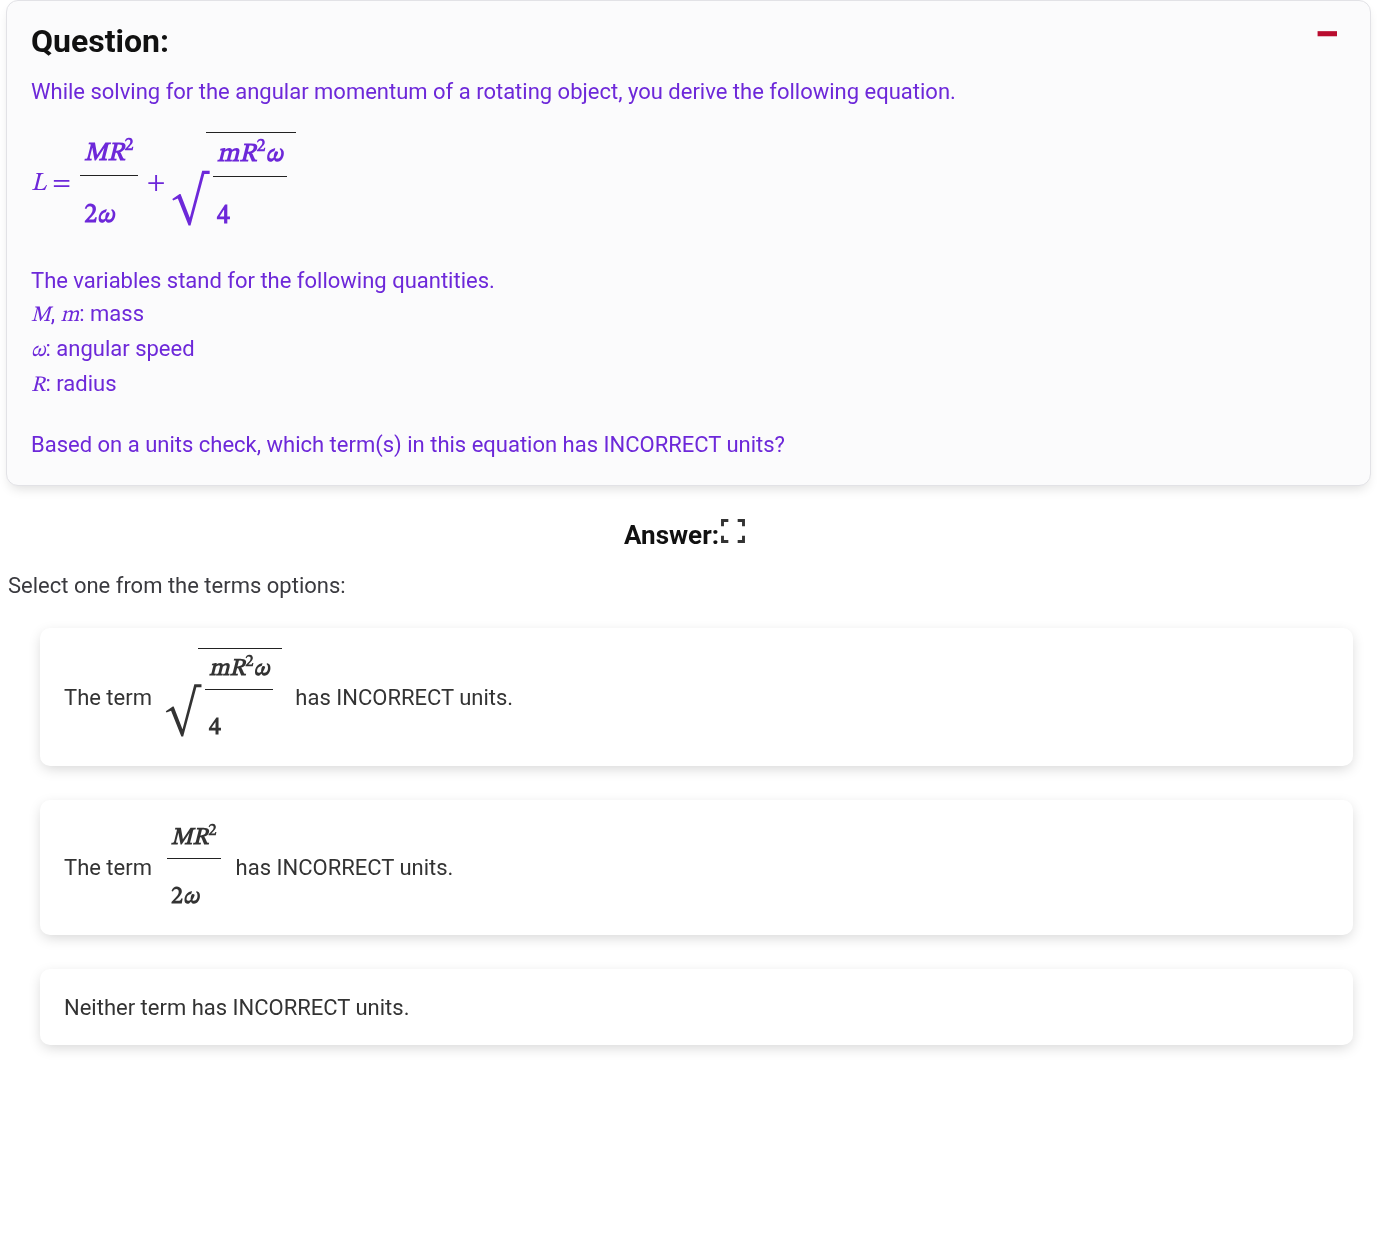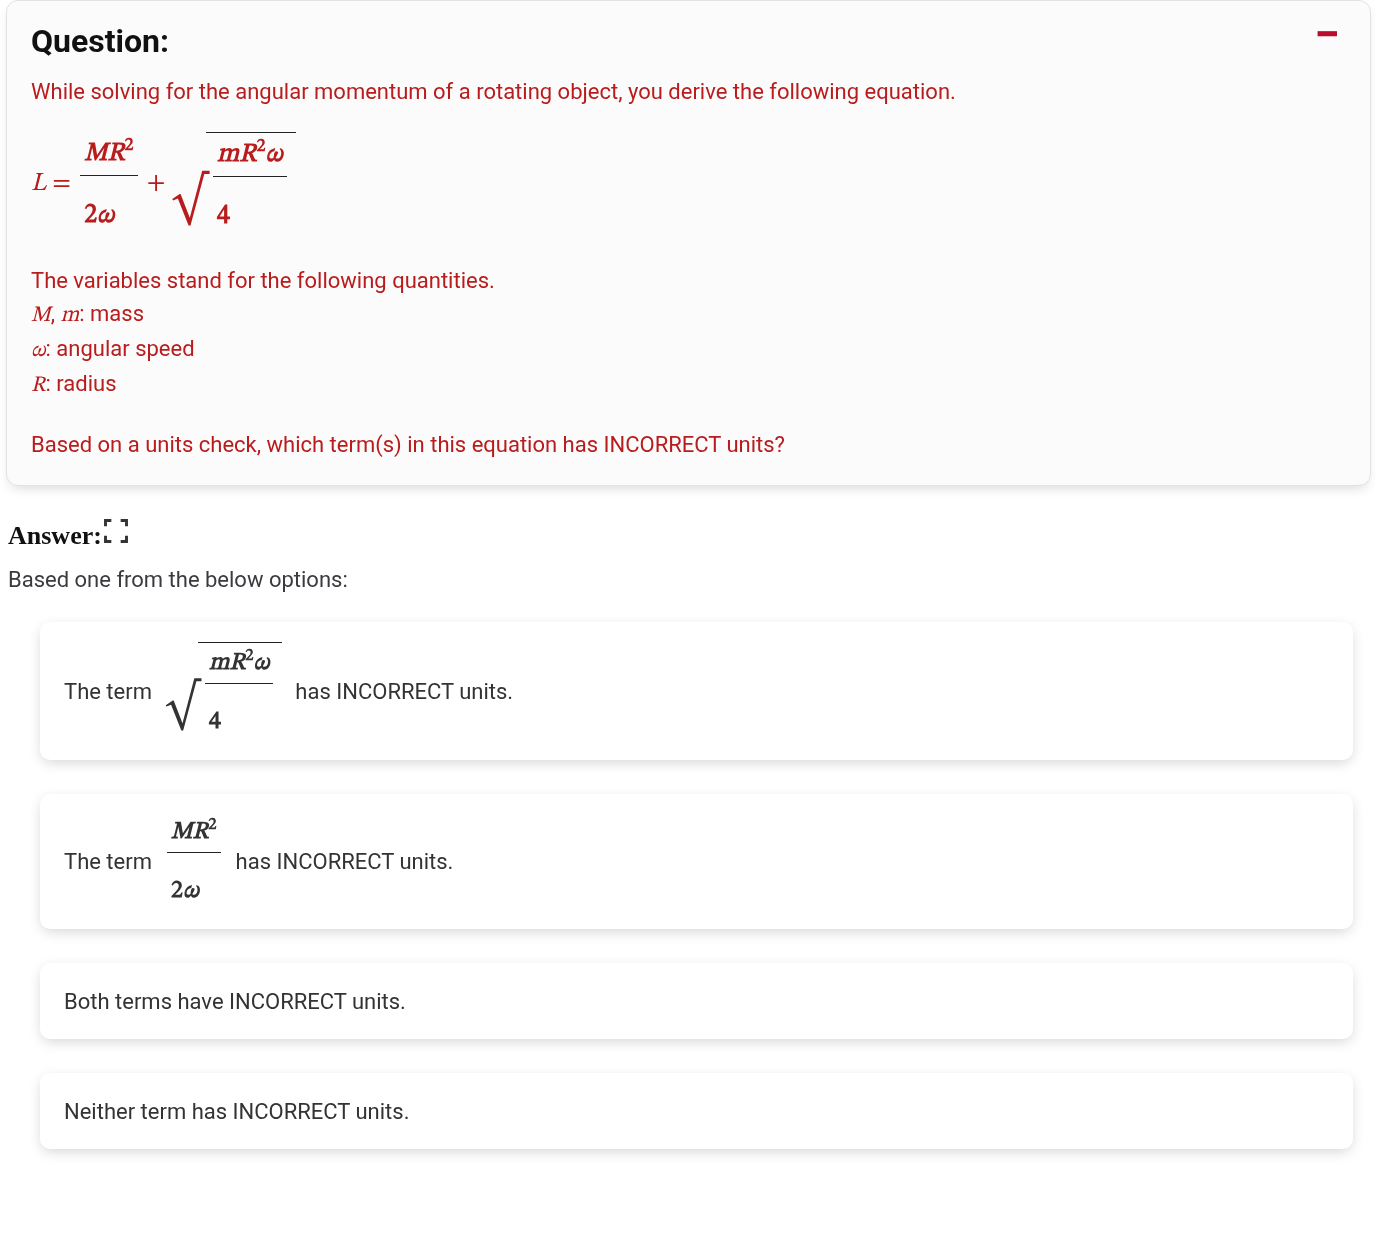--- a/index.html
+++ b/index.html
@@ -35,38 +35,37 @@
   .collapse-btn {
     color: #b90c2f;
     font-size: 46px;
     font-weight: 700;
     line-height: 0.4;
     cursor: pointer;
     padding: 8px 6px 0 0;
   }
   .question-body {
     margin-top: 10px;
-    color: #b91c1c;
+    color: #6d28d9;
     font-size: 22px;
   }
   .equation-block {
     margin: 24px 0 28px 0;
   }
   .vars-block {
     margin-bottom: 26px;
   }
   .answer-section {
     padding: 30px 8px 8px 8px;
   }
   .answer-header {
     display: flex;
-    justify-content: flex-start;
+    justify-content: center;
     align-items: center;
-    margin-bottom: 8px;
-    font-family: Liberation Serif, serif;
+    margin-bottom: 14px;
   }
   .answer-label {
     font-weight: 700;
     font-size: 26px;
     color: #111;
   }
   .expand-icon {
     cursor: pointer;
     color: #333;
     padding-right: 6px;
@@ -180,21 +179,21 @@
     <div class="answer-label">Answer:</div>
     <div class="expand-icon">
       <svg width="28" height="28" viewBox="0 0 24 24" fill="none" stroke="currentColor" stroke-width="2.5" stroke-linecap="butt">
         <path d="M3 8 V3 H8"></path>
         <path d="M16 3 H21 V8"></path>
         <path d="M21 16 V21 H16"></path>
         <path d="M8 21 H3 V16"></path>
       </svg>
     </div>
   </div>
-  <div class="answer-instr">Based one from the below options:</div>
+  <div class="answer-instr">Select one from the terms options:</div>
 
   <div class="options-wrap">
 
     <div class="option-card">
       <span>The term </span>
       <span class="math sqrt-wrap" style="font-size:24px; margin:0 6px;">
         <span class="radical-sym" style="font-size:44px;">√</span>
         <span class="radicand">
           <span class="frac">
             <span class="num">
@@ -213,22 +212,19 @@
         <span class="num">
           <span>M</span><span>R</span><sup class="mathn">2</sup>
         </span>
         <span class="den">
           <span class="mathn">2</span><span>ω</span>
         </span>
       </span>
       <span> has INCORRECT units.</span>
     </div>
 
-    <div class="option-card">
-      <span>Both terms have INCORRECT units.</span>
-    </div>
 
     <div class="option-card">
       <span>Neither term has INCORRECT units.</span>
     </div>
 
   </div>
 </div>
 
 </body></html>

